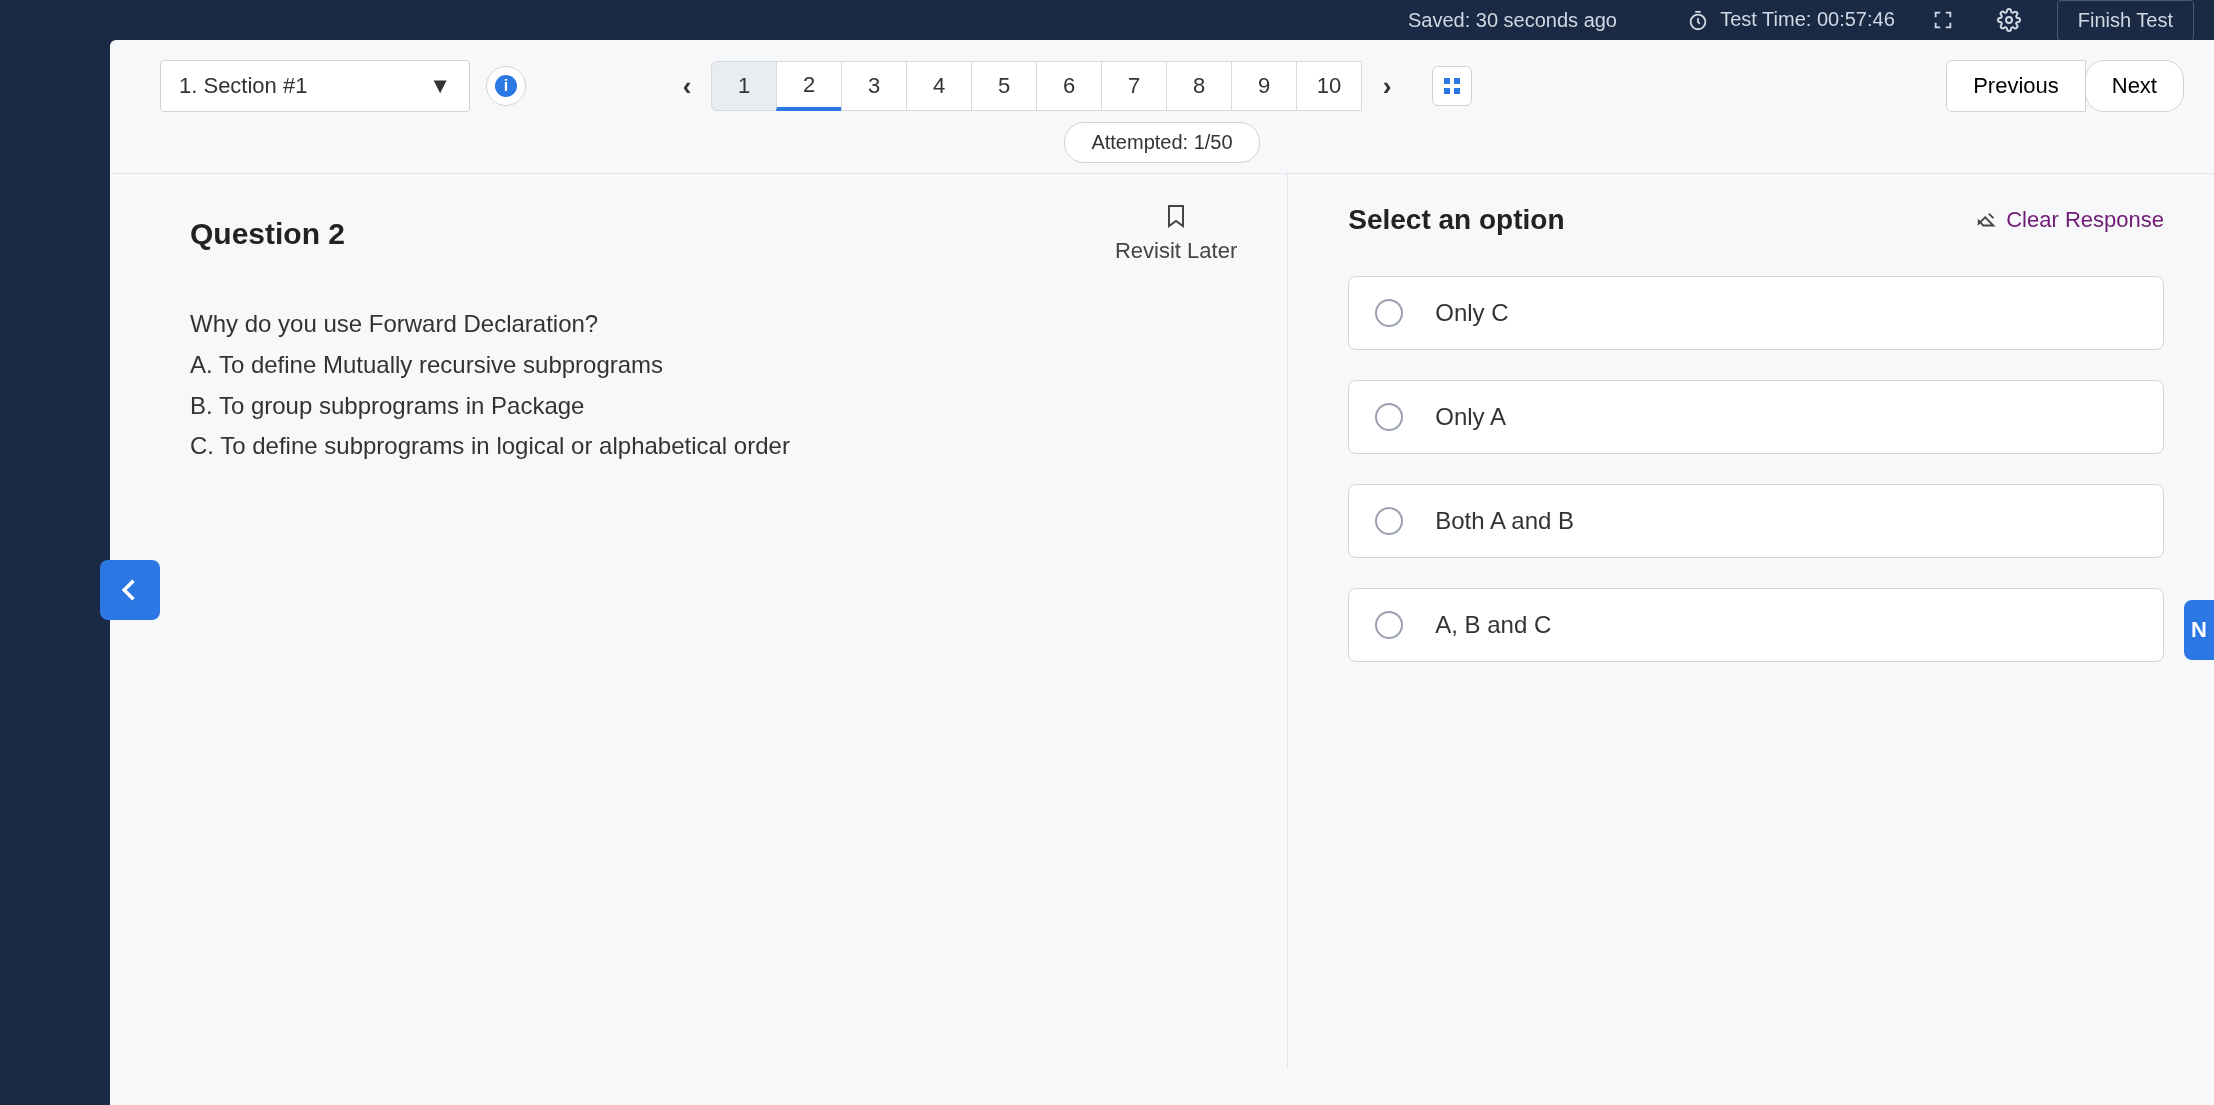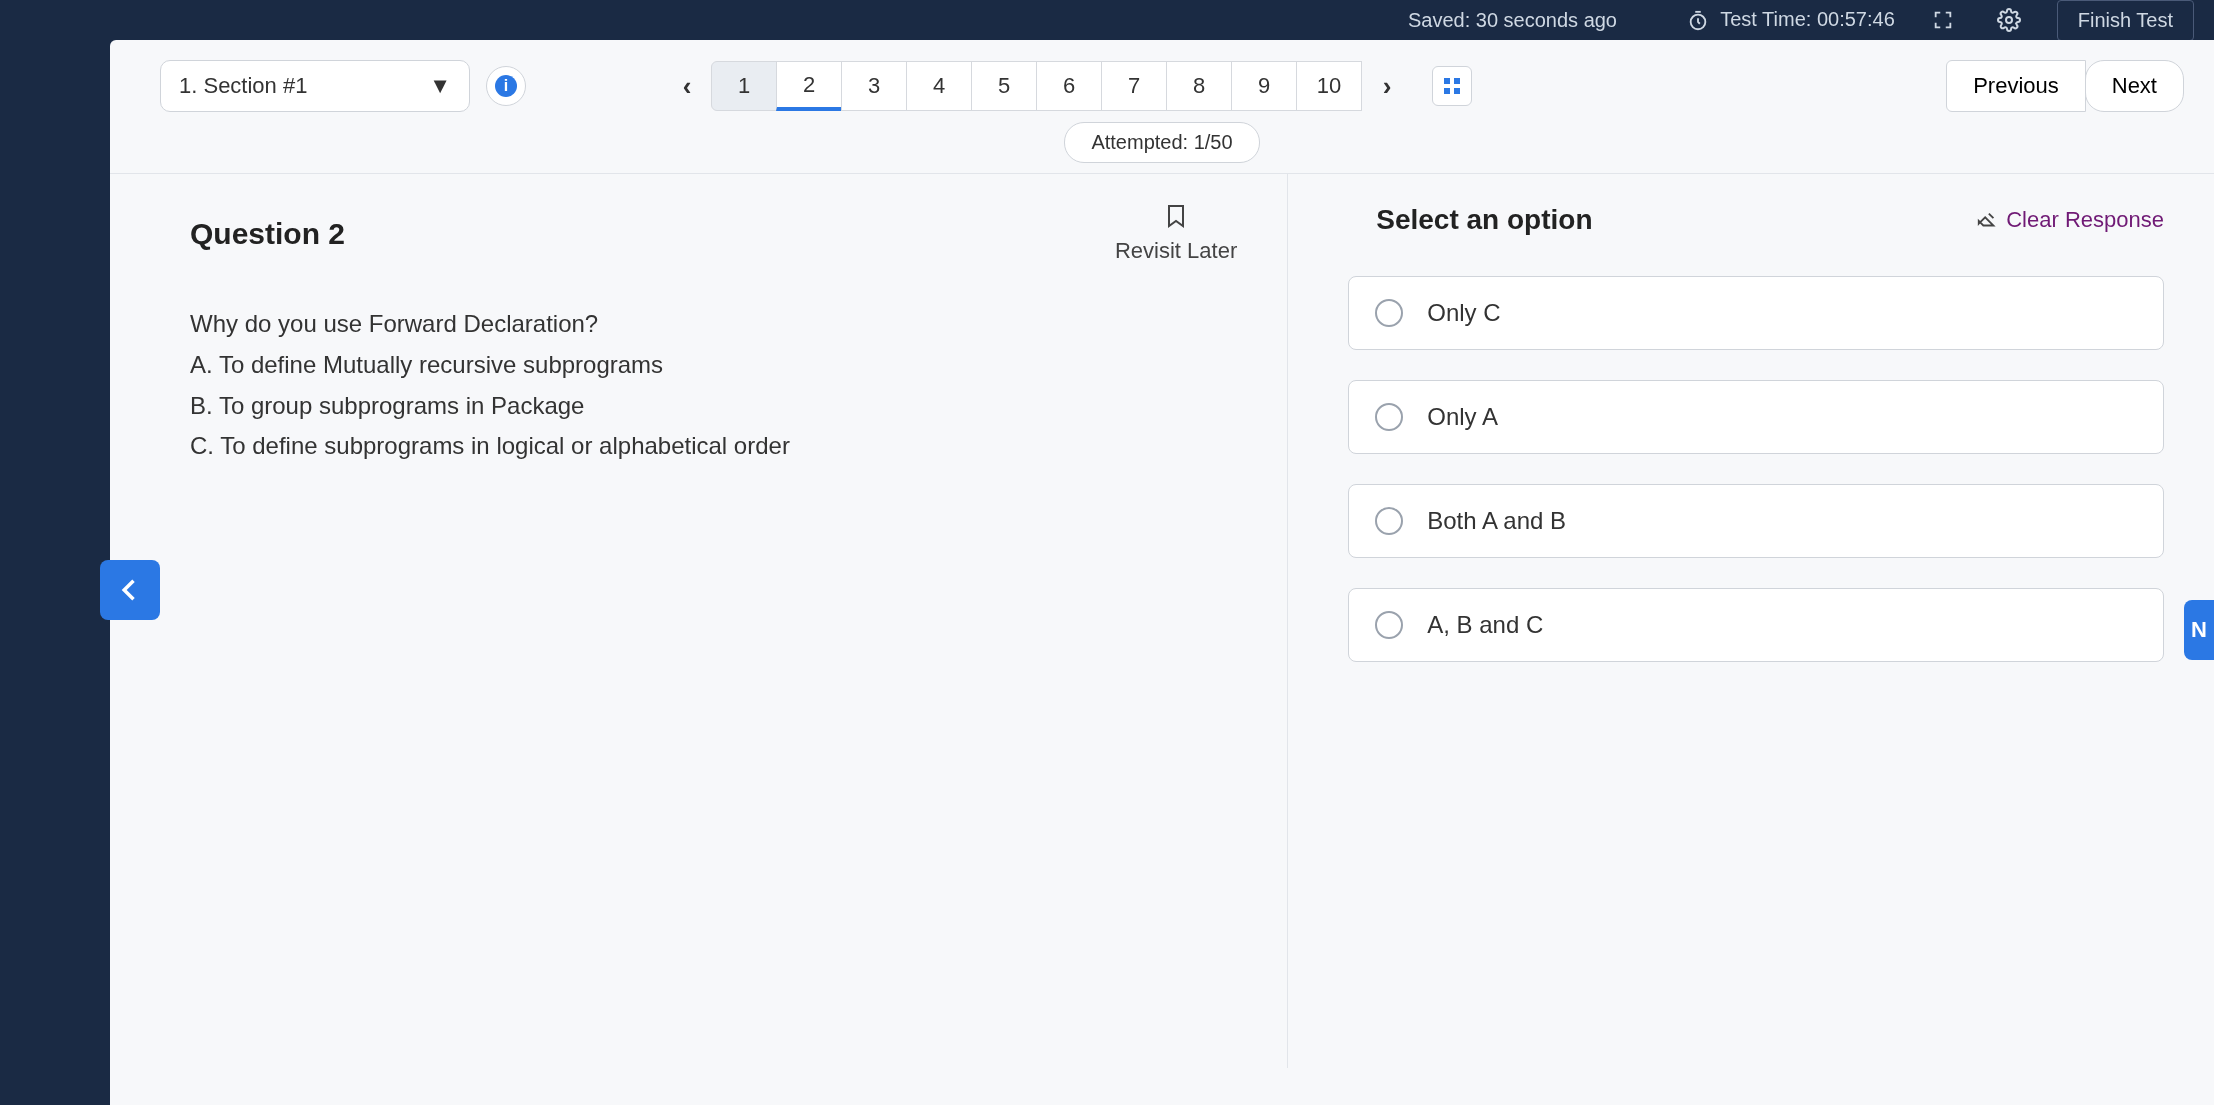--- a/index.html
+++ b/index.html
@@ -39,21 +39,21 @@
   .toolbar {
     display: flex;
     align-items: center;
     padding: 20px 30px 10px 50px;
     gap: 16px;
   }
   .section-select {
     width: 310px;
     height: 52px;
     border: 1px solid #d0d4da;
-    border-radius: 10px;
+    border-radius: 4px;
     background: #fff;
     display: flex;
     align-items: center;
     justify-content: space-between;
     padding: 0 18px;
     font-size: 22px;
     color: #333;
     cursor: pointer;
   }
   .info-btn {
@@ -162,32 +162,32 @@
   .revisit {
     display: flex; align-items: center; gap: 10px;
     font-size: 22px; color: #444; cursor: pointer; flex-direction: column;
   }
   .qbody { font-size: 24px; color: #333; line-height: 1.7; }
 
   .rheader {
     display: flex; align-items: center; justify-content: space-between;
     margin-bottom: 40px;
   }
-  .rtitle { font-size: 28px; font-weight: 600; color: #222; margin-left: 28px; }
+  .rtitle { font-size: 28px; font-weight: 600; color: #222; }
   .clear {
     display: flex; align-items: center; gap: 8px;
     font-size: 22px; color: #701a75; cursor: pointer;
   }
   .options { display: flex; flex-direction: column; gap: 30px; }
   .option {
     border: 1px solid #d0d4da;
     border-radius: 8px;
     background: #fff;
     padding: 22px 26px;
-    display: flex; align-items: center; gap: 24px;
+    display: flex; align-items: center; gap: 32px;
     font-size: 24px; color: #333;
     cursor: pointer;
   }
   .radio {
     width: 28px; height: 28px; border: 2px solid #9aa2ad; border-radius: 50%;
     flex-shrink: 0;
   }
 
   .side-prev {
     position: absolute;

